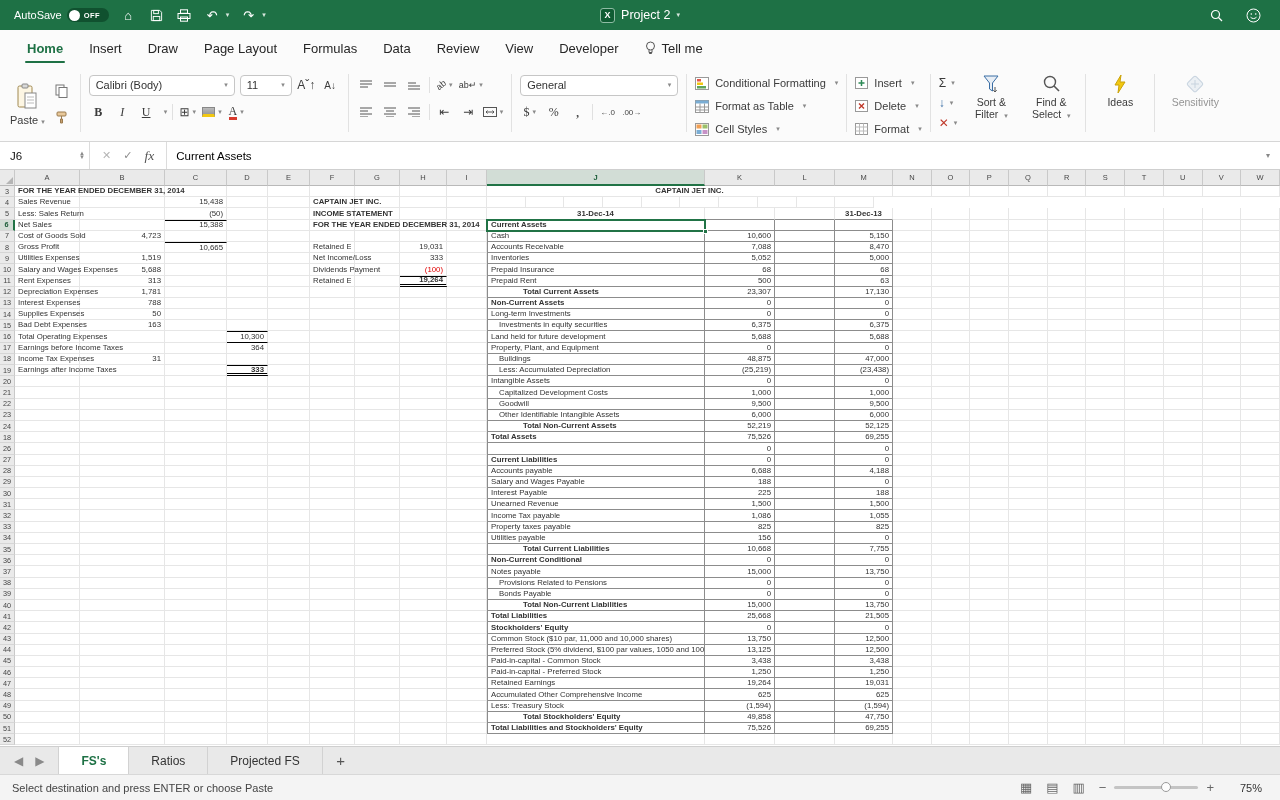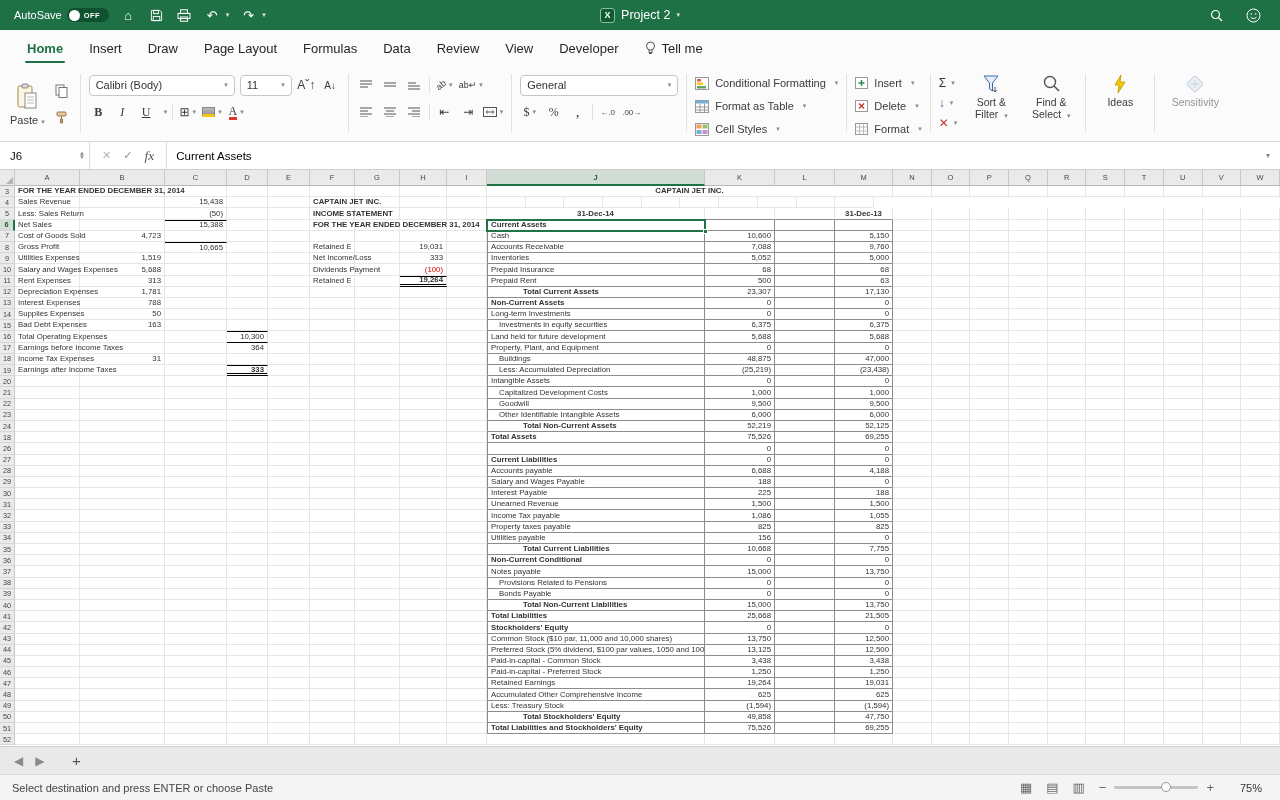--- a/index.html
+++ b/index.html
@@ -673,21 +673,21 @@
       </div>
       <div class="cell" style="width: 40px;"></div>
       <div class="cell bs bsl clip" style="width: 218px;">
         <span class="ct">Accounts Receivable</span>
       </div>
       <div class="cell bs num" style="width: 70px;">
         <span class="ct">7,088</span>
       </div>
       <div class="cell bs" style="width: 60px;"></div>
       <div class="cell bs num" style="width: 58px;">
-        <span class="ct">9,760</span>
+        <span class="ct">8,470</span>
       </div>
       <div class="cell" style="width: 38.7px;"></div>
       <div class="cell" style="width: 38.7px;"></div>
       <div class="cell" style="width: 38.7px;"></div>
       <div class="cell" style="width: 38.7px;"></div>
       <div class="cell" style="width: 38.7px;"></div>
       <div class="cell" style="width: 38.7px;"></div>
       <div class="cell" style="width: 38.7px;"></div>
       <div class="cell" style="width: 38.7px;"></div>
       <div class="cell" style="width: 38.7px;"></div>
@@ -2152,20 +2152,25 @@
     <div class="selbox" style="left: 486px; top: 48.6px; width: 220px; height: 13.2px;">
       <div class="handle"></div>
     </div>
   </div>
 
 <div class="stabsbar">
   <div class="stnav">
     <span>◀</span>
     <span>▶</span>
   </div>
+  <div style="display:flex" id="stabs">
+      <div class="stab active">FS's</div>
+      <div class="stab">Ratios</div>
+      <div class="stab">Projected FS</div>
+    </div>
   <div class="staddtab">+</div>
 </div>
 
 <div class="statusbar">
   <span class="stmsg">Select destination and press ENTER or choose Paste</span>
   <div class="stright">
     <span class="viewico">▦</span>
     <span class="viewico">▤</span>
     <span class="viewico">▥</span>
     <div class="zoomwrap">

